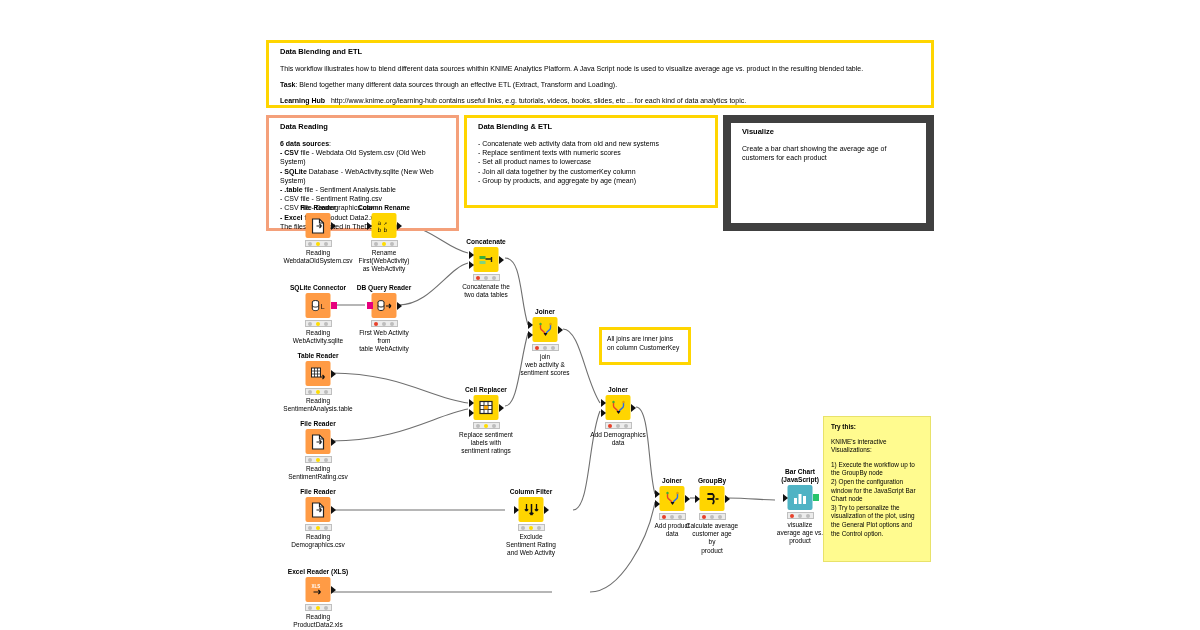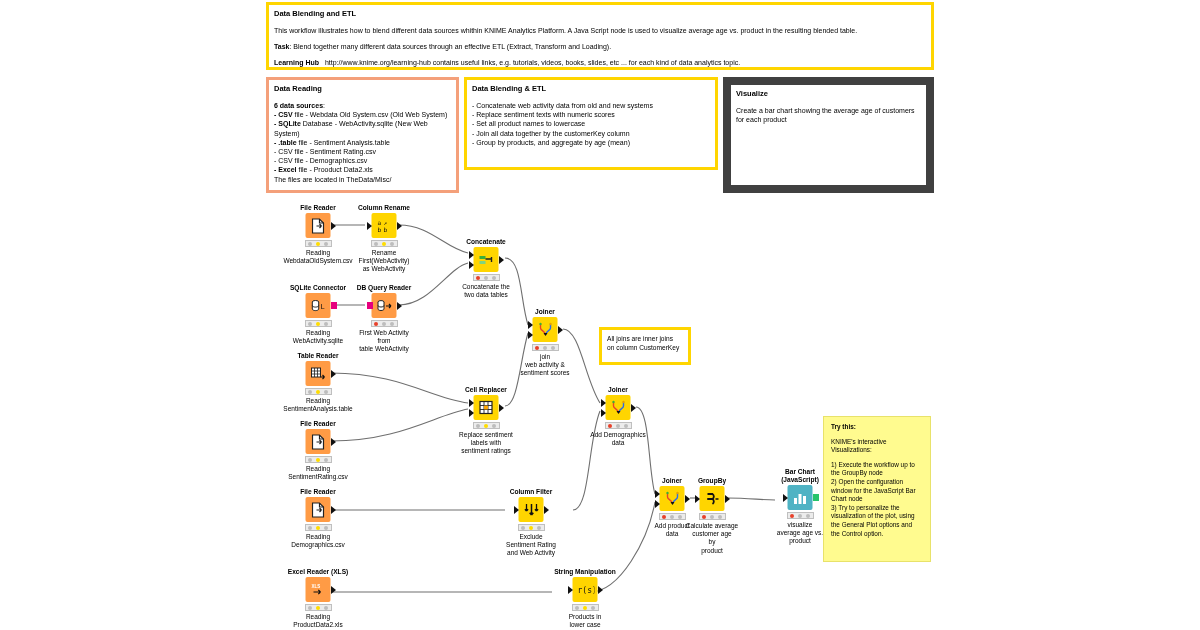--- a/index.html
+++ b/index.html
@@ -15,21 +15,21 @@
   .anno.header{border:3px solid #FFD500;}
   .anno.orange{border:3px solid #F4A07A;}
   .anno.yellow{border:3px solid #FFD500;}
   .anno.blue{border:8px solid #404040;}
   .anno-title{font-weight:bold;font-size:7.5px;line-height:10px;}
   .anno-title.center{text-align:left;display:block;}
   .anno p{margin:0;font-size:7px;line-height:9.2px;}
   .anno .sp{height:7px;}
   .hdr-line{font-size:7px;line-height:9.5px;margin:0;}
   .hdr-line b{font-weight:bold;}
-  .pad{padding:4px 5px;}
+  .pad{padding:4px 11px;margin-top:38px;}
 
   .list-line{font-size:6.6px;line-height:8.6px;margin:0;white-space:nowrap;}
   .list-line.wrap{white-space:normal;}
   .list-line b{font-weight:bold;}
 
   .bullet{font-size:6.8px;line-height:9.4px;margin:0;}
 
   
   .sticky{position:absolute;box-sizing:border-box;background:#FFFB8F;
           border:1px solid #E8E26A;padding:6px 7px;}
@@ -598,37 +598,14 @@
     </div>
     <div class="status">
         <span class="dot"></span>
         <span class="dot yel"></span>
         <span class="dot"></span>
       </div>
     <div class="ndesc">Reading
 ProductData2.xls</div>
   </div>
 
-  <div class="node" style="left:585px;top:568px;">
-    <div class="ntitle">String Manipulation</div>
-    <div class="nodebody">
-      <div class="nbox yellow">
-        <svg width="18" height="12" viewBox="0 0 18 12">
-            <text x="1" y="9" font-size="8" font-family="monospace" fill="#111">r(s)</text>
-          </svg>
-      </div>
-      <div class="port in">
-          <div class="tri"></div>
-        </div>
-      <div class="port out">
-          <div class="tri"></div>
-        </div>
-    </div>
-    <div class="status">
-        <span class="dot"></span>
-        <span class="dot yel"></span>
-        <span class="dot"></span>
-      </div>
-    <div class="ndesc">Products in
-lower case</div>
-  </div>
 
 </div>
 
 </body></html>

